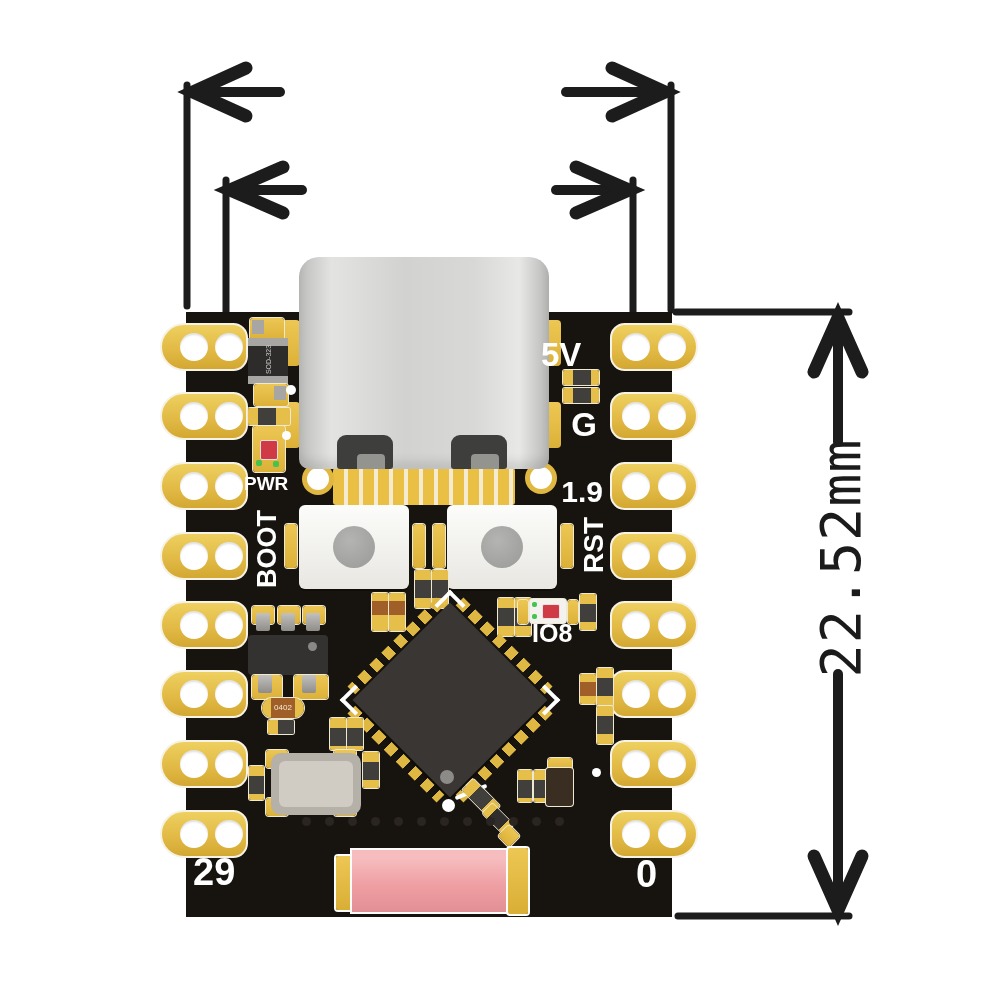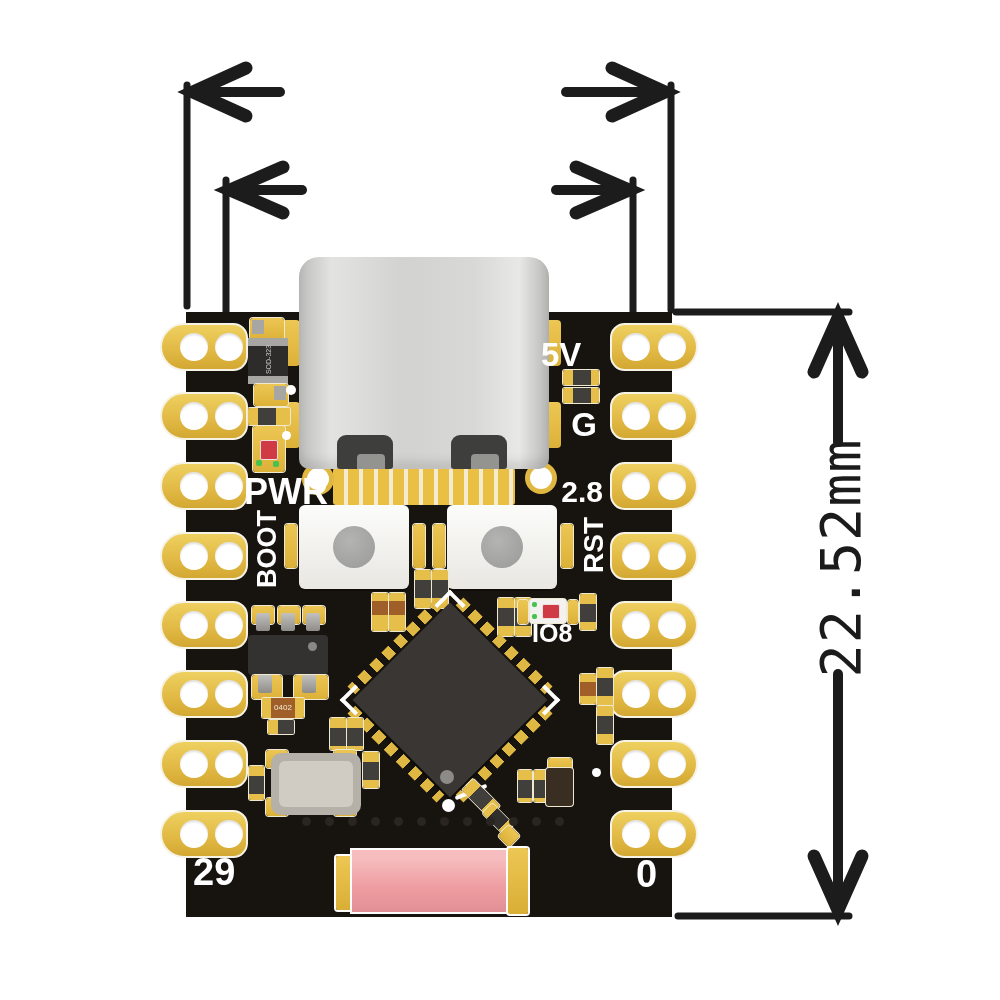--- a/index.html
+++ b/index.html
@@ -31,21 +31,21 @@
   .pin.l .h1{left:18px;} .pin.l .h2{left:53px;}
   .pin.r .h1{left:10px;} .pin.r .h2{left:46px;}
 
   
   .lbl{position:absolute;color:#fff;font-weight:bold;line-height:1;}
   .rot{transform:rotate(-90deg);text-align:center;}
   #lbl-5v {left:355px;top:26px;width:56px;text-align:left;font-size:33px;}
   #lbl-g  {left:369px;top:96px;width:42px;text-align:right;font-size:33px;}
   #lbl-33 {left:369px;top:165px;width:48px;text-align:right;font-size:30px;}
   #lbl-rst{left:372px;top:220px;width:70px;height:26px;font-size:28px;}
-  #lbl-pwr{left:58px;top:162px;font-size:36px;}
+  #lbl-pwr{left:58px;top:162px;font-size:19px;}
   #lbl-boot{left:35px;top:224px;width:92px;height:26px;font-size:27px;}
   #lbl-io8{left:346px;top:309px;font-size:25px;}
   #lbl-21 {left:7px;top:541px;font-size:38px;}
   #lbl-0  {left:450px;top:543px;font-size:38px;}
 
   
   #usb{position:absolute;left:113px;top:-55px;width:250px;height:212px;
        border-radius:20px 20px 10px 10px;
        background:linear-gradient(90deg,#bdbdbb 0%,#e3e3e1 13%,#d2d2d0 42%,#d8d8d6 70%,#e8e8e6 88%,#b7b7b5 100%);
        box-shadow:inset 0 -8px 10px rgba(0,0,0,0.10);}
@@ -131,21 +131,21 @@
        box-shadow:0 0 0 2px #fdfdfd;}
 
   #indbody{position:absolute;left:360px;top:456px;width:27px;height:38px;background:#3a2d22;
        border-radius:3px;box-shadow:0 0 0 1px #efe9d2;}
   .r45{transform:rotate(45deg);}
   #wline{position:absolute;left:268px;top:478px;width:34px;height:4px;background:#fff;
        transform:rotate(-22deg);border-radius:2px;}
   #dio{position:absolute;left:297px;top:500px;width:30px;height:14px;transform:rotate(45deg);
        background:linear-gradient(90deg,#e6be4a 0 7px,#302e2c 7px 23px,#e6be4a 23px);
        box-shadow:0 0 0 1px #efe9d2;border-radius:2px;}
-  #cap0402{position:absolute;left:76px;top:386px;width:42px;height:20px;border-radius:2px;
+  #cap0402{position:absolute;left:76px;top:386px;width:42px;height:20px;border-radius:10px;
        box-shadow:0 0 0 1px #efe9d2;color:#f4ecd8;font-size:8px;line-height:20px;text-align:center;
        background:linear-gradient(90deg,#e6be4a 0 9px,#a05f28 9px 33px,#e6be4a 33px);}
 </style>
 </head>
 <body>
 
 <div id="canvas">
 
   <svg id="dimsvg" viewBox="0 0 1000 1000">
 
@@ -366,21 +366,21 @@
     <div class="dot bdot" style="left:369px;top:505px;width:9px;height:9px"></div>
 
     <div id="ant">
       <span class="cap" style="left:2px;top:8px;width:16px;height:54px"></span>
       <span class="body"></span>
       <span class="cap" style="left:174px;top:0;width:20px;height:66px"></span>
     </div>
 
     <div class="lbl" id="lbl-5v">5V</div>
     <div class="lbl" id="lbl-g">G</div>
-    <div class="lbl" id="lbl-33">2.8</div>
+    <div class="lbl" id="lbl-33">1.9</div>
     <div class="lbl rot" id="lbl-rst">RST</div>
     <div class="lbl" id="lbl-pwr">PWR</div>
     <div class="lbl rot" id="lbl-boot">BOOT</div>
     <div class="lbl" id="lbl-io8">IO8</div>
     <div class="lbl" id="lbl-21">29</div>
     <div class="lbl" id="lbl-0">0</div>
 
   </div>
 </div>
 

